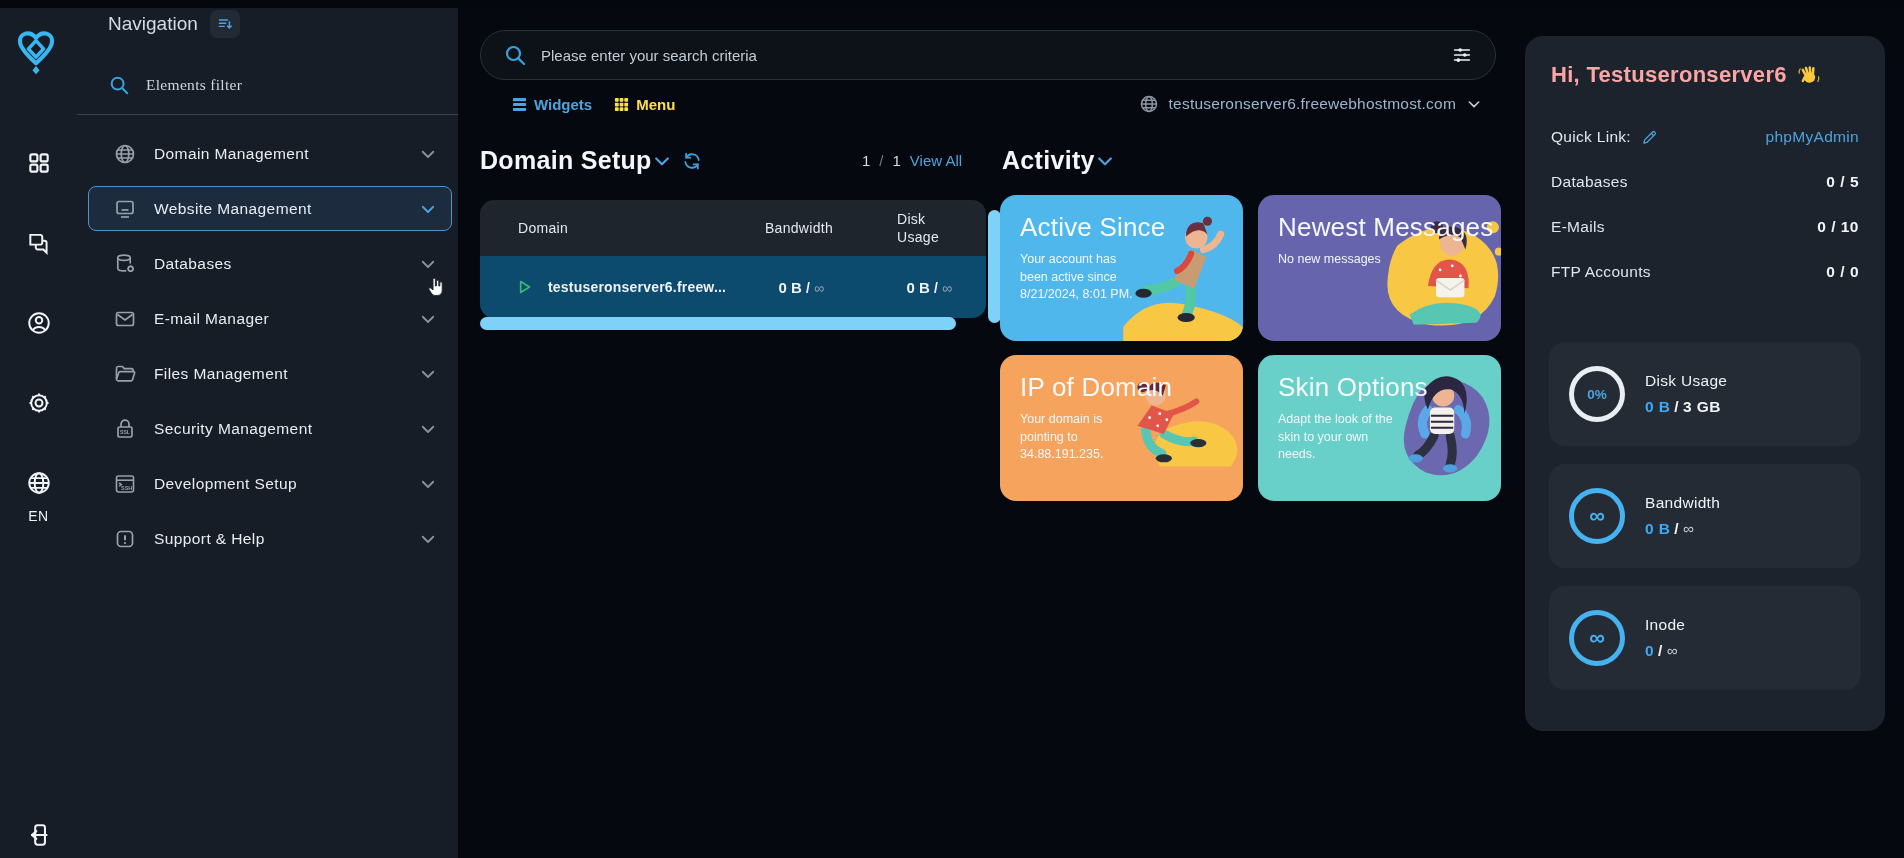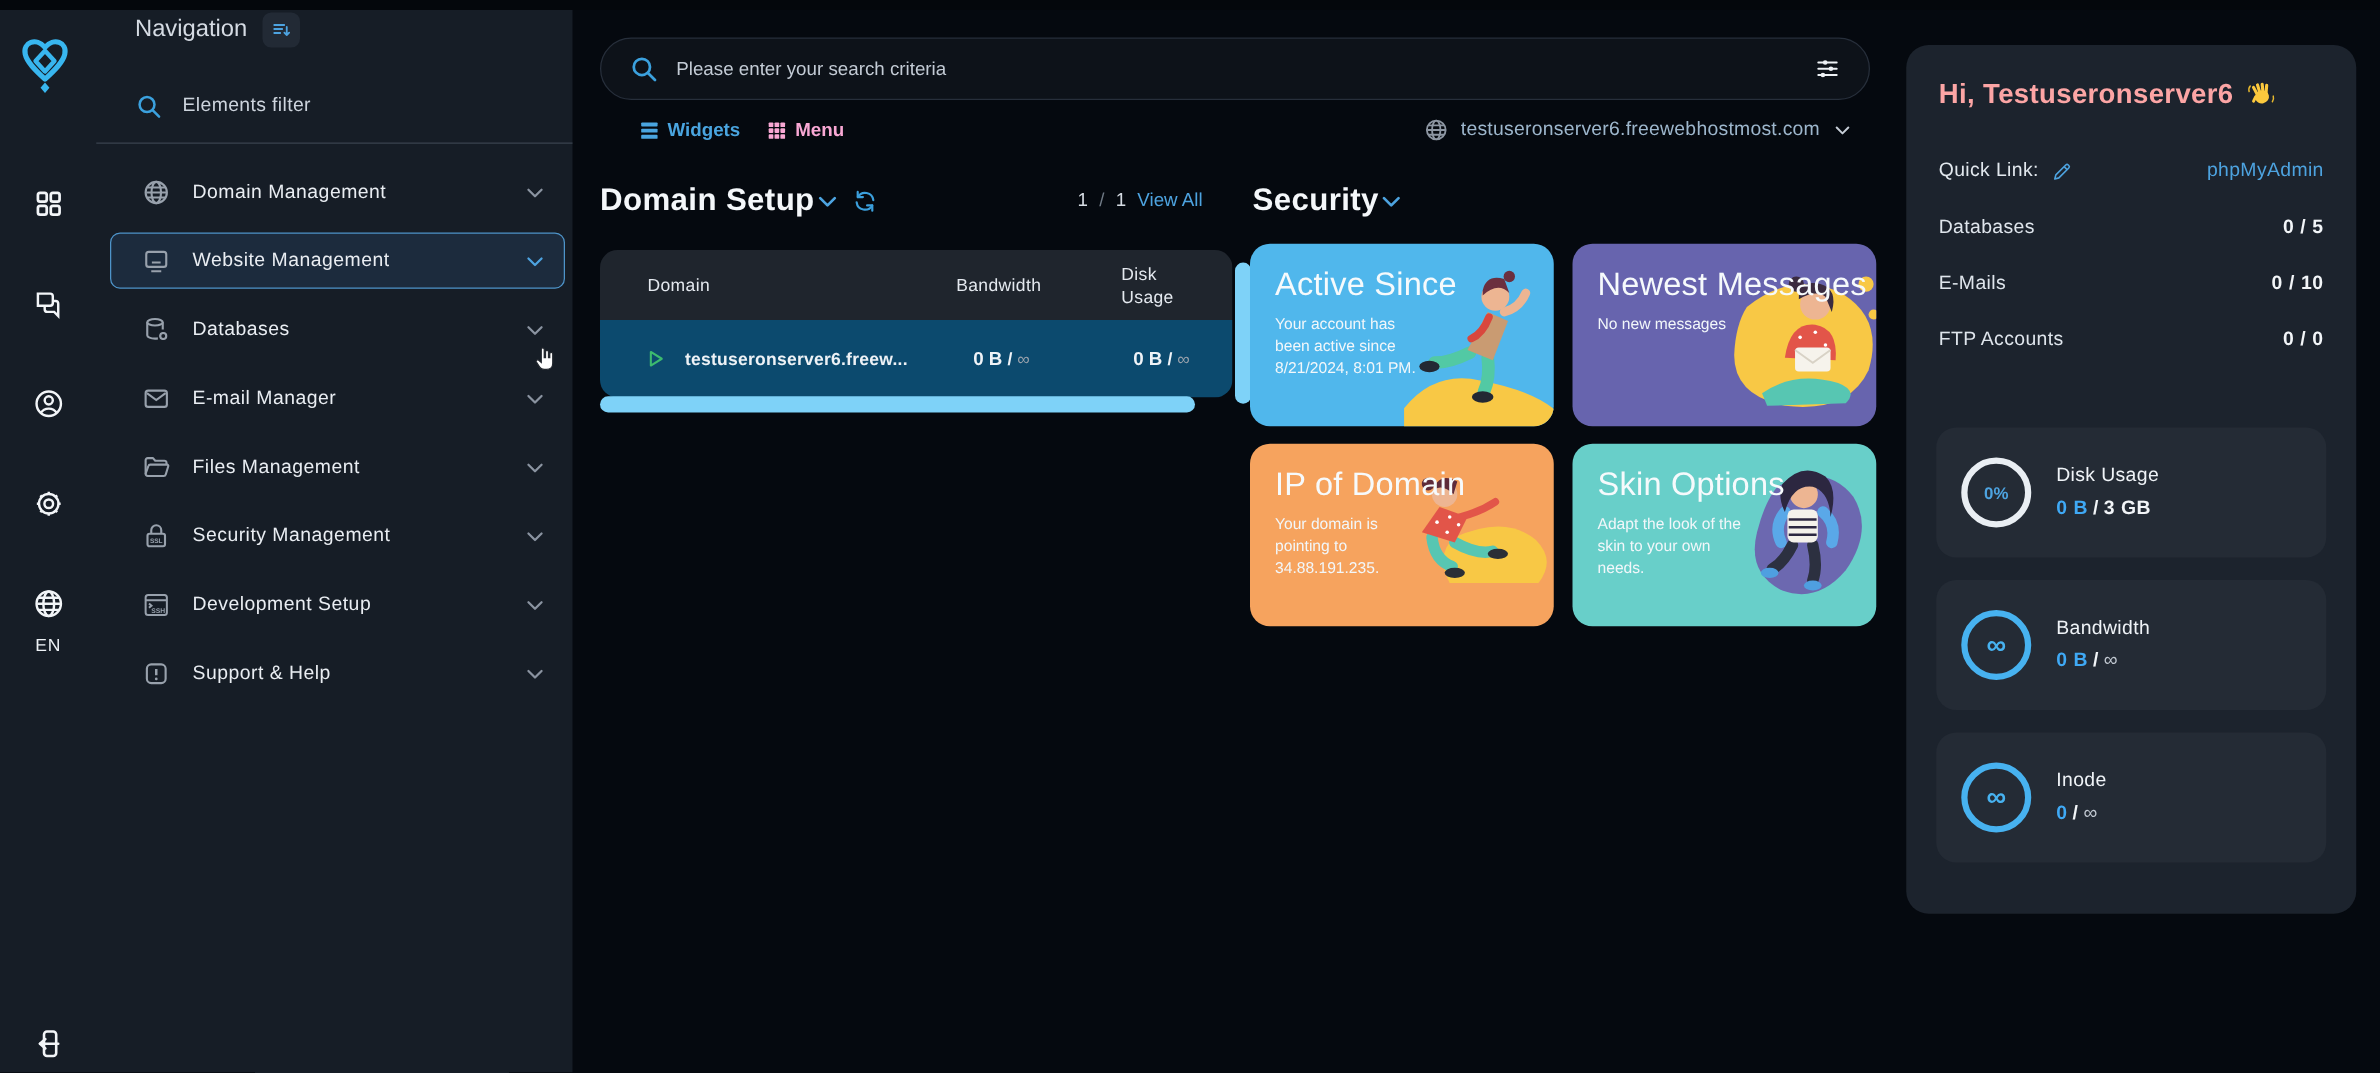--- a/index.html
+++ b/index.html
@@ -17,21 +17,21 @@
   .rail-icon { position:absolute; left:50%; transform:translateX(-50%); color:#f2f5f8; width:26px; height:26px; cursor:pointer; }
   .rail-lang { position:absolute; left:50%; transform:translateX(-50%); top:508px; font-size:14px; color:#eef2f6; letter-spacing:.5px; }
   .logo { position:absolute; left:14px; top:28px; width:44px; height:50px; }
   .navpanel { flex:1; position:relative; padding-left:31px; }
   .cp-title { margin-top:36px; font-size:27px; font-weight:600; letter-spacing:.5px; color:#fbfcfd; }
   .nav-sub { margin-top:10px; display:flex; align-items:center; gap:12px; }
   .nav-sub-label { font-size:19px; color:#d5dbe3; }
   .nav-toggle { width:30px; height:28px; background:#222a35; border-radius:7px; display:flex; align-items:center; justify-content:center; color:#4da3e0; cursor:pointer; }
   .filter-row { margin-top:32px; display:flex; align-items:center; gap:16px; height:30px; }
   .filter-row .ficon { color:#3ba1de; width:22px; height:22px; }
-  .filter-input { background:transparent; border:none; outline:none; font-size:15.5px; color:#5eead4; width:220px; font-family:Liberation Sans, sans-serif; letter-spacing:.3px; }
+  .filter-input { background:transparent; border:none; outline:none; font-size:15.5px; color:#5eead4; width:220px; font-family:Liberation Serif, serif; letter-spacing:.3px; }
   .filter-input::placeholder { color:#cdd4dd; }
   .nav-divider { margin-top:14px; margin-left:-31px; height:1px; background:#3a434f; }
   .nav-list { margin-top:16px; }
   .nav-item { width:364px; height:45px; margin:0 0 10px -20px; padding:0 14px 0 24px; display:flex; align-items:center; gap:17px; border-radius:8px; border:1px solid transparent; cursor:pointer; }
   .nav-item.active { background:#1c2b3d; border-color:#4e94c9; }
   .ni-icon { width:24px; height:24px; color:#98a1ac; flex:none; }
   .ni-label { flex:1; font-size:15.5px; letter-spacing:.4px; color:#e9edf2; white-space:nowrap; }
   .ni-chev { width:18px; height:18px; color:#8a93a0; }
   .nav-item.active .ni-chev { color:#4da3e0; }
 
@@ -39,21 +39,21 @@
   .search-bar { position:absolute; left:480px; top:30px; width:1016px; height:50px; background:#0d1219; border:1px solid #272f3b; border-radius:26px; display:flex; align-items:center; padding:0 22px; gap:14px; }
   .search-bar .sicon { color:#3ba1de; width:24px; height:24px; flex:none; }
   .search-input { flex:1; background:transparent; border:none; outline:none; color:#e6ebf1; font-size:15px; font-family:inherit; }
   .search-input::placeholder { color:#c3cbd5; }
   .sliders { width:22px; height:22px; color:#eef2f6; cursor:pointer; flex:none; }
 
   
   .toolbar { position:absolute; left:480px; top:92px; width:1016px; height:24px; display:flex; align-items:center; }
   .tab { display:flex; align-items:center; gap:7px; font-size:15px; cursor:pointer; }
   .tab-widgets { margin-left:32px; color:#4aa5e0; font-weight:600; }
-  .tab-menu { margin-left:22px; color:#f9a8d4; font-weight:600; }
+  .tab-menu { margin-left:22px; color:#fde047; font-weight:600; }
   .tab .gicon { width:15px; height:15px; }
   .domain-switch { margin-left:auto; margin-right:14px; display:flex; align-items:center; gap:10px; cursor:pointer; }
   .domain-switch .dglobe { width:20px; height:20px; color:#8d96a2; }
   .domain-switch .dname { font-size:15.5px; color:#9db6cc; letter-spacing:.2px; }
   .domain-switch .dchev { width:16px; height:16px; color:#c6cdd6; }
 
   
   .sec-header { position:absolute; display:flex; align-items:center; gap:0; }
   .sec-title { font-size:25px; font-weight:600; letter-spacing:.3px; color:#f4f7fa; }
   .sec-chev { width:20px; height:20px; color:#4da3e0; cursor:pointer; }
@@ -408,21 +408,21 @@
     <div class="usage">
       <span>0 B</span>
       <span class="lim"> <b style="color:#f0f3f7"><span>/</span></b> <span>∞</span></span>
     </div>
   </div>
 </div>
 <div class="vscroll"></div>
 <div class="hscroll"></div>
 
 <div class="sec-header" style="left:1002px; top:146px;">
-  <span class="sec-title">Security</span>
+  <span class="sec-title">Activity</span>
   <svg class="sec-chev" viewBox="0 0 24 24" fill="none" stroke="currentColor" stroke-width="2.6" stroke-linecap="round" stroke-linejoin="round">
       <polyline points="5 9 12 16 19 9"></polyline>
     </svg>
 </div>
 
 <div class="acard" style="left: 1000px; top: 195px; background: rgb(80, 183, 236);">
   <div class="atitle">Active Since</div>
   <div class="abody">Your account has been active since 8/21/2024, 8:01 PM.</div>
   <svg class="illus" viewBox="0 0 140 140">
     <path d="M18 118 Q42 88 78 96 Q120 104 138 120 L140 140 L18 140 Z" fill="#f8c845"></path>

